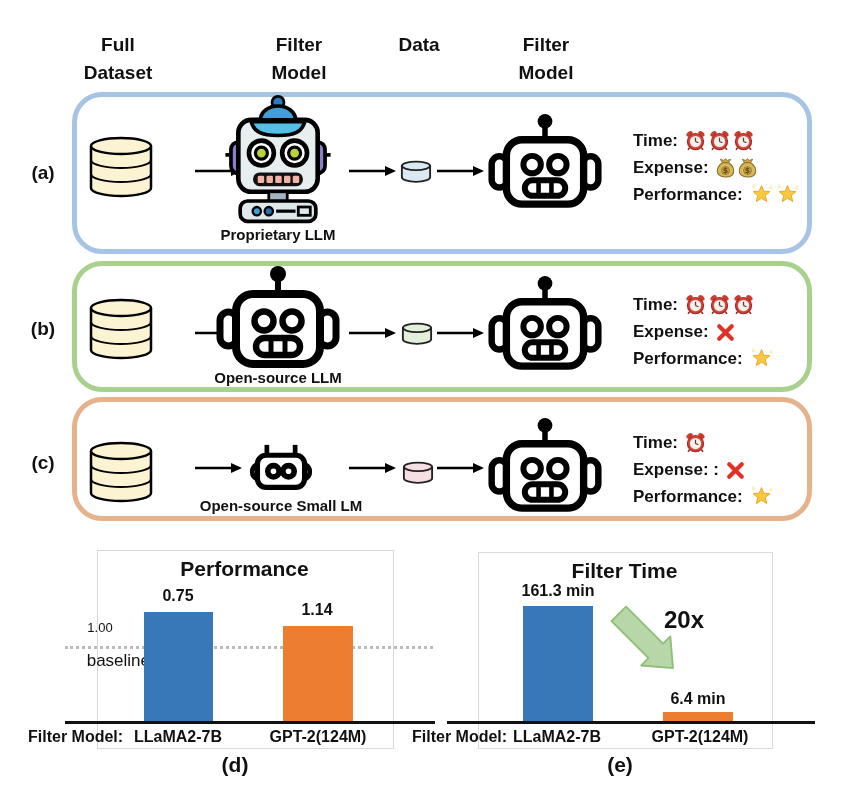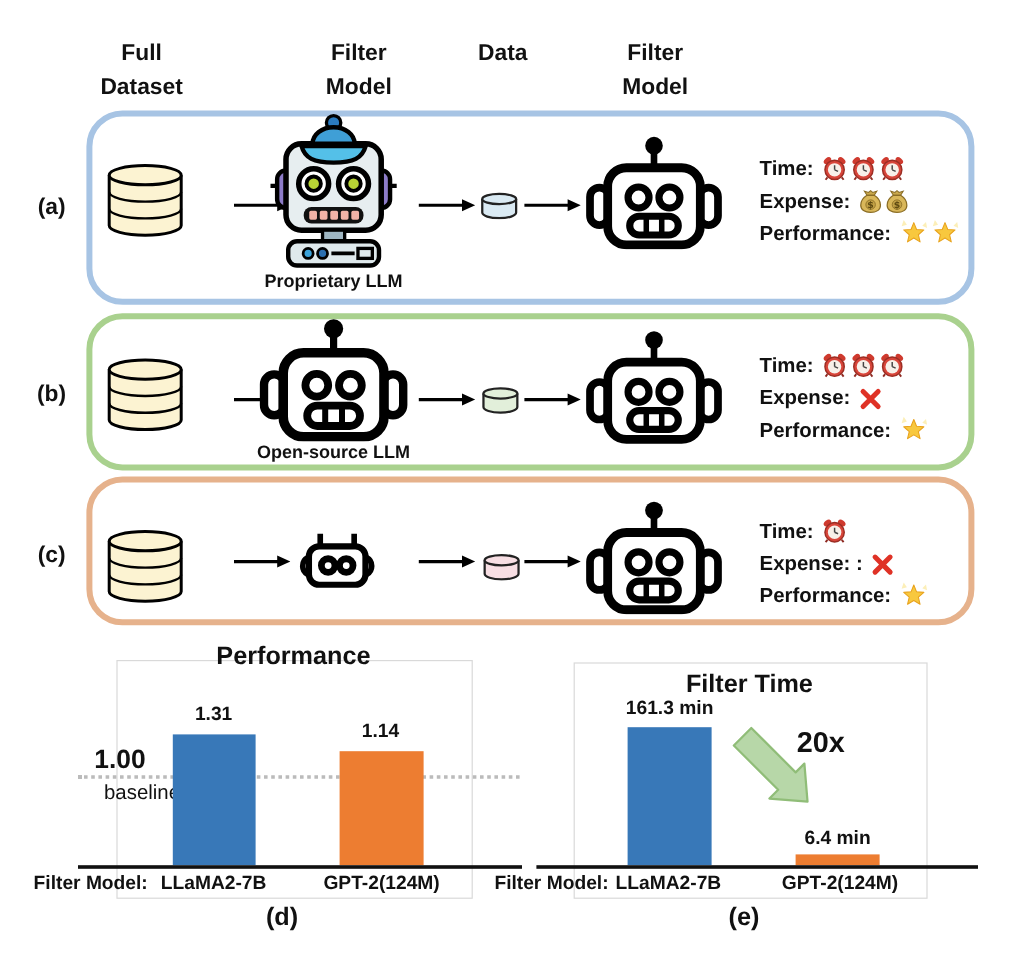--- a/index.html
+++ b/index.html
@@ -28,30 +28,30 @@
   .cost-a{top:124px}.cost-b{top:288px}.cost-c{top:426px}
   .cost-line{display:flex;align-items:flex-end;height:27px;gap:3px;font-size:17px;font-weight:bold;white-space:nowrap;}
   .cost-lab{margin-right:4px}
   .cost-ico{display:inline-flex}
   .cost-ico svg{display:block}
   
   .chart-box{position:absolute;border:1px solid #d9d9d9;background:#fff;}
   .cb-d{left:97px;top:550px;width:295px;height:197px}
   .cb-e{left:478px;top:552px;width:293px;height:195px}
   .chart-title{position:absolute;text-align:center;font-size:21px;font-weight:bold;}
-  .t-d{left:97px;top:535px;width:295px}
+  .t-d{left:97px;top:557px;width:295px}
   .t-e{left:478px;top:559px;width:293px}
   .bar{position:absolute;bottom:73px;}
   .b-d0{left:144px;width:69px}.b-d1{left:283px;width:70px}
   .b-e0{left:523px;width:70px}.b-e1{left:663px;width:70px}
   .axis{position:absolute;height:3px;background:#111;}
   .ax-d{left:65px;top:721px;width:370px}
   .ax-e{left:447px;top:721px;width:368px}
   .dotted{position:absolute;left:65px;top:646px;width:368px;border-top:3px dotted #bbb;}
-  .bl-val{position:absolute;left:58px;top:620px;width:84px;text-align:center;font-size:22px;font-weight:bold;}
+  .bl-val{position:absolute;left:58px;top:620px;width:84px;text-align:center;font-size:13px;font-weight:normal;}
   .bl-txt{position:absolute;left:50px;top:651px;width:100px;text-align:right;font-size:17px;font-weight:normal;}
   .val-lbl{position:absolute;font-size:16px;font-weight:bold;text-align:center;}
   .v-d0{left:142px;top:587px;width:72px}
   .v-d1{left:281px;top:601px;width:72px}
   .v-e0{left:492px;top:582px;width:132px}
   .v-e1{left:632px;top:690px;width:132px}
   .xlab{position:absolute;top:728px;font-size:16px;font-weight:bold;}
   .x-d{left:28px}.x-e{left:412px}
   .cat{position:absolute;top:728px;width:140px;text-align:center;font-size:16px;font-weight:bold;}
   .c-d0{left:108px}.c-d1{left:248px}.c-e0{left:487px}.c-e1{left:630px}
@@ -382,20 +382,21 @@
     <svg width="66" height="49" viewBox="0 0 70 52">
       <line x1="20" y1="2" x2="20" y2="14" stroke="#000" stroke-width="5"></line>
       <line x1="50" y1="2" x2="50" y2="14" stroke="#000" stroke-width="5"></line>
       <path d="M9,23 a8.5,8.5 0 0 0 0,15" fill="none" stroke="#000" stroke-width="5"></path>
       <path d="M61,23 a8.5,8.5 0 0 1 0,15" fill="none" stroke="#000" stroke-width="5"></path>
       <rect x="10" y="13" width="50" height="34" rx="9" fill="#fff" stroke="#000" stroke-width="5.5"></rect>
       <circle cx="27" cy="30" r="6" fill="#fff" stroke="#000" stroke-width="6"></circle>
       <circle cx="43" cy="30" r="6" fill="#fff" stroke="#000" stroke-width="6"></circle>
     </svg>
   </div>
+  <div class="model-lbl lbl-c">Open-source Small LM</div>
   <div class="abs arr ar2 ar-c">
     <svg width="48" height="14" viewBox="0 0 48 14">
         <line x1="1" y1="7" x2="38" y2="7" stroke="#000" stroke-width="2.6"></line>
         <polygon points="37,2 48,7 37,12" fill="#000"></polygon>
       </svg>
   </div>
   <div class="abs cyl-c">
     <svg width="32" height="23" viewBox="0 0 34 24">
       <path class="cyl-fill" d="M2,6 v12 a15,5 0 0 0 30,0 v-12" fill="#f7dee3" stroke="#222" stroke-width="2"></path>
       <ellipse class="cyl-fill" cx="17" cy="6" rx="15" ry="4.5" fill="#f7dee3" stroke="#222" stroke-width="2"></ellipse>
@@ -457,21 +458,21 @@
       </div>
     </div>
 
   <div class="chart-box cb-d"></div>
   <div class="chart-title t-d">Performance</div>
   <div class="dotted"></div>
   <div class="bl-val">1.00</div>
   <div class="bl-txt">baseline</div>
   <div class="bar bar-c0 b-d0" style="height: 109px; background: rgb(56, 120, 184);"></div>
   <div class="bar bar-c0 b-d1" style="height: 95px; background: rgb(237, 125, 49);"></div>
-  <div class="val-lbl v-d0">1.31</div>
+  <div class="val-lbl v-d0">0.75</div>
   <div class="val-lbl v-d1">1.14</div>
   <div class="axis ax-d"></div>
   <div class="xlab x-d">Filter Model:</div>
   <div class="cat c-d0">LLaMA2-7B</div>
   <div class="cat c-d1">GPT-2(124M)</div>
   <div class="caption cap-d">(d)</div>
 
   <div class="chart-box cb-e"></div>
   <div class="chart-title t-e">Filter Time</div>
   <div class="bar bar-c1 b-e0" style="height: 115px; background: rgb(56, 120, 184);"></div>

